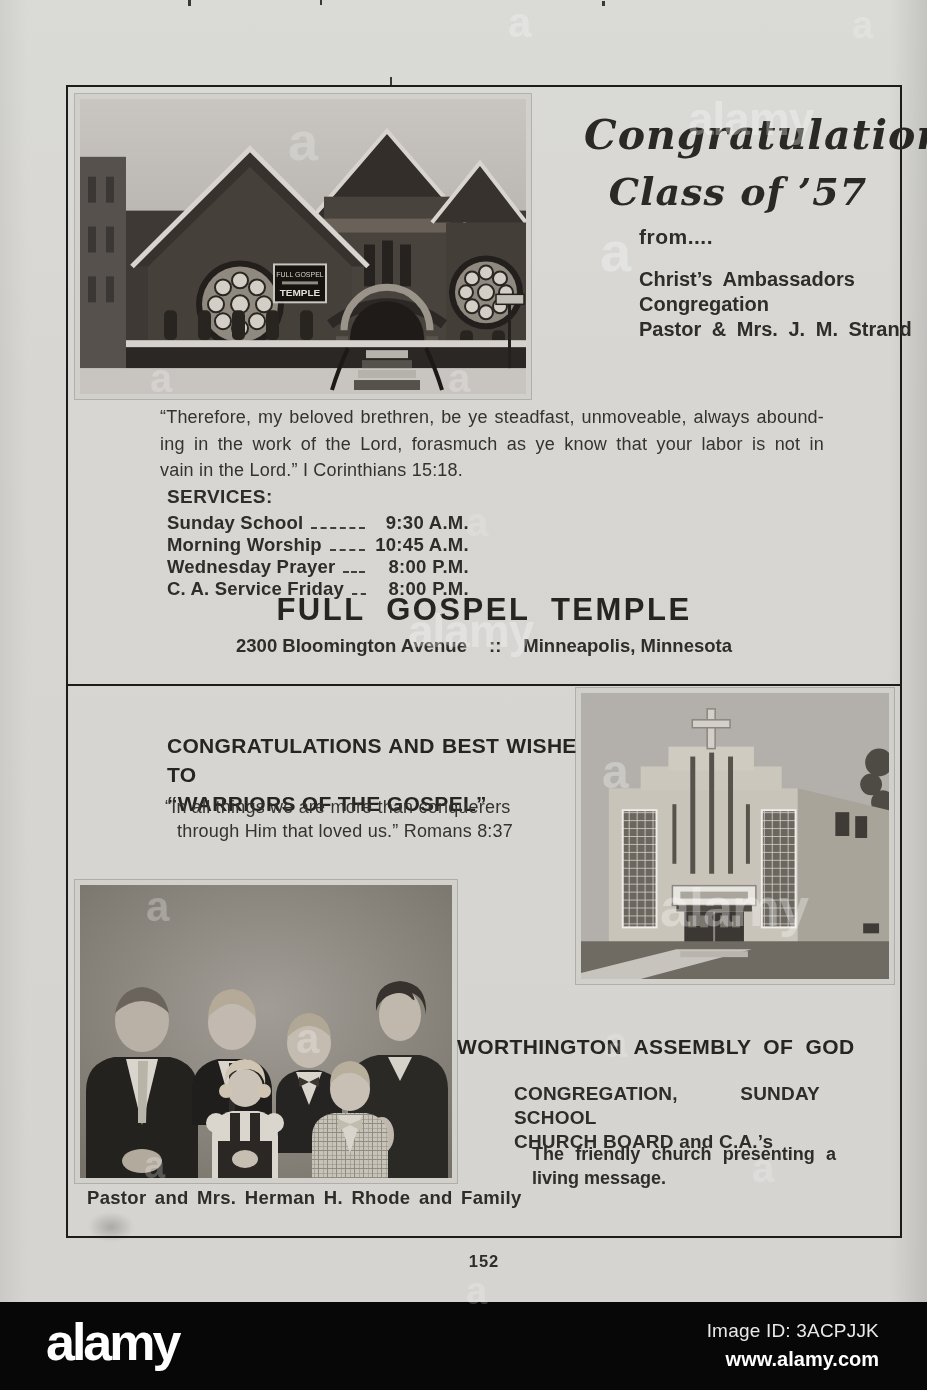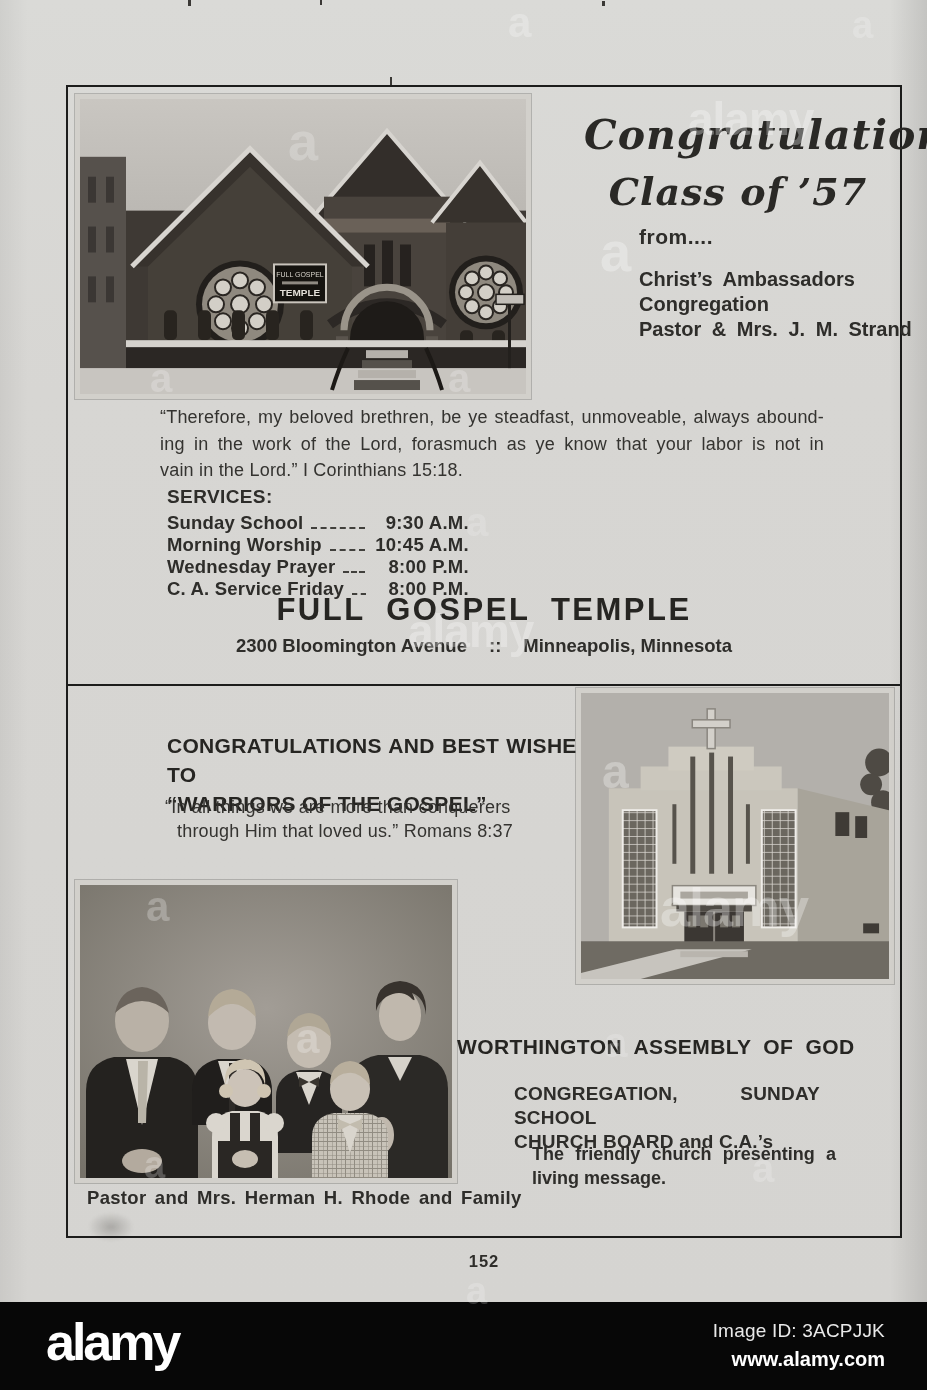--- a/index.html
+++ b/index.html
@@ -63,21 +63,21 @@
   .caption{position:absolute;left:19px;top:1100px;font-size:18.5px;font-weight:700;
       letter-spacing:.3px;word-spacing:3px;}
 
   .page-number{position:absolute;left:66px;width:836px;top:1252px;text-align:center;
       font-size:16.5px;font-weight:700;letter-spacing:1px;}
 
   
   .alamy-bar{position:absolute;left:0;top:1302px;width:927px;height:88px;background:#070707;}
   .alamy-logo{position:absolute;left:46px;top:14px;color:#fff;font-weight:700;
       font-size:52px;letter-spacing:-3px;line-height:1;}
-  .alamy-meta{position:absolute;right:42px;top:18px;text-align:right;color:#fff;}
+  .alamy-meta{position:absolute;right:48px;top:18px;text-align:right;color:#fff;}
   .alamy-id{font-size:19px;color:#e9e9e9;letter-spacing:.2px;}
   .alamy-url{font-size:20px;font-weight:700;margin-top:6px;}
 </style>
 </head>
 <body>
 
 <div class="stage">
   <div class="paper">
 
     <div class="artifact" style="left:188px;top:0;width:3px;height:6px;"></div>

